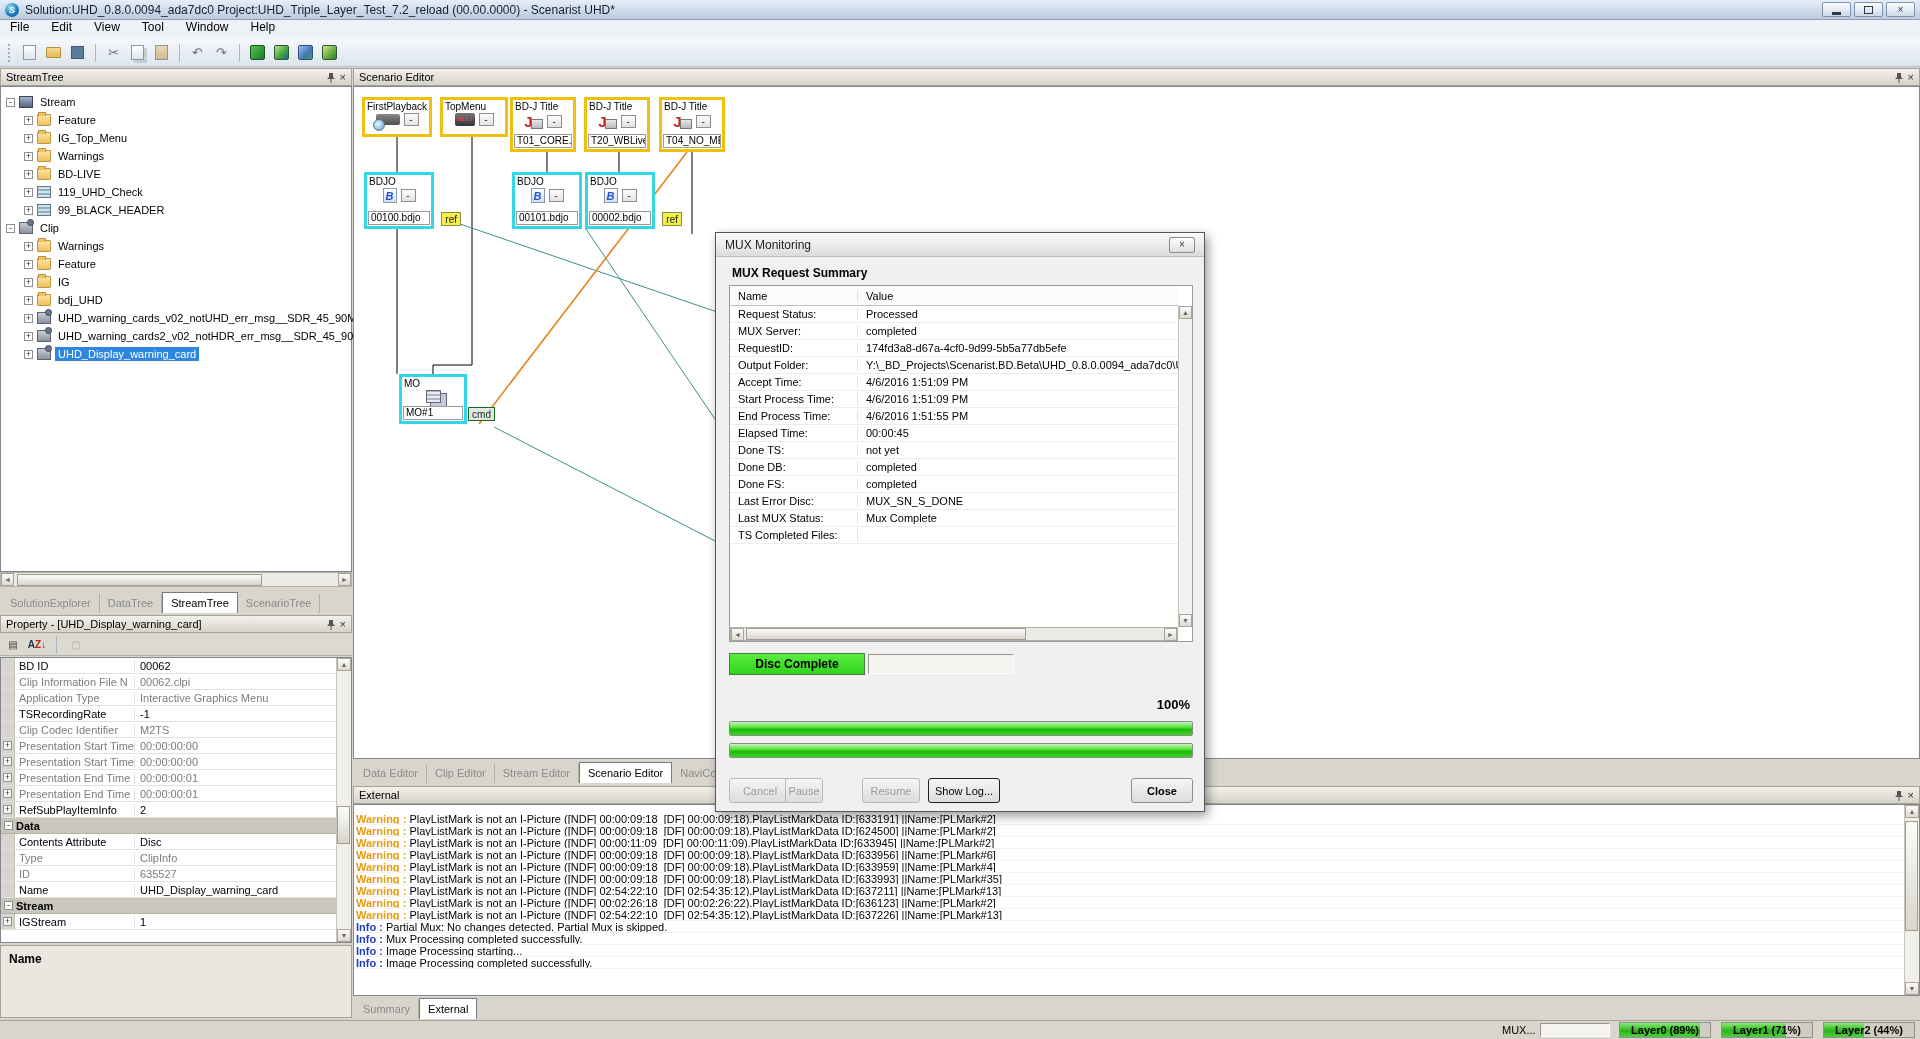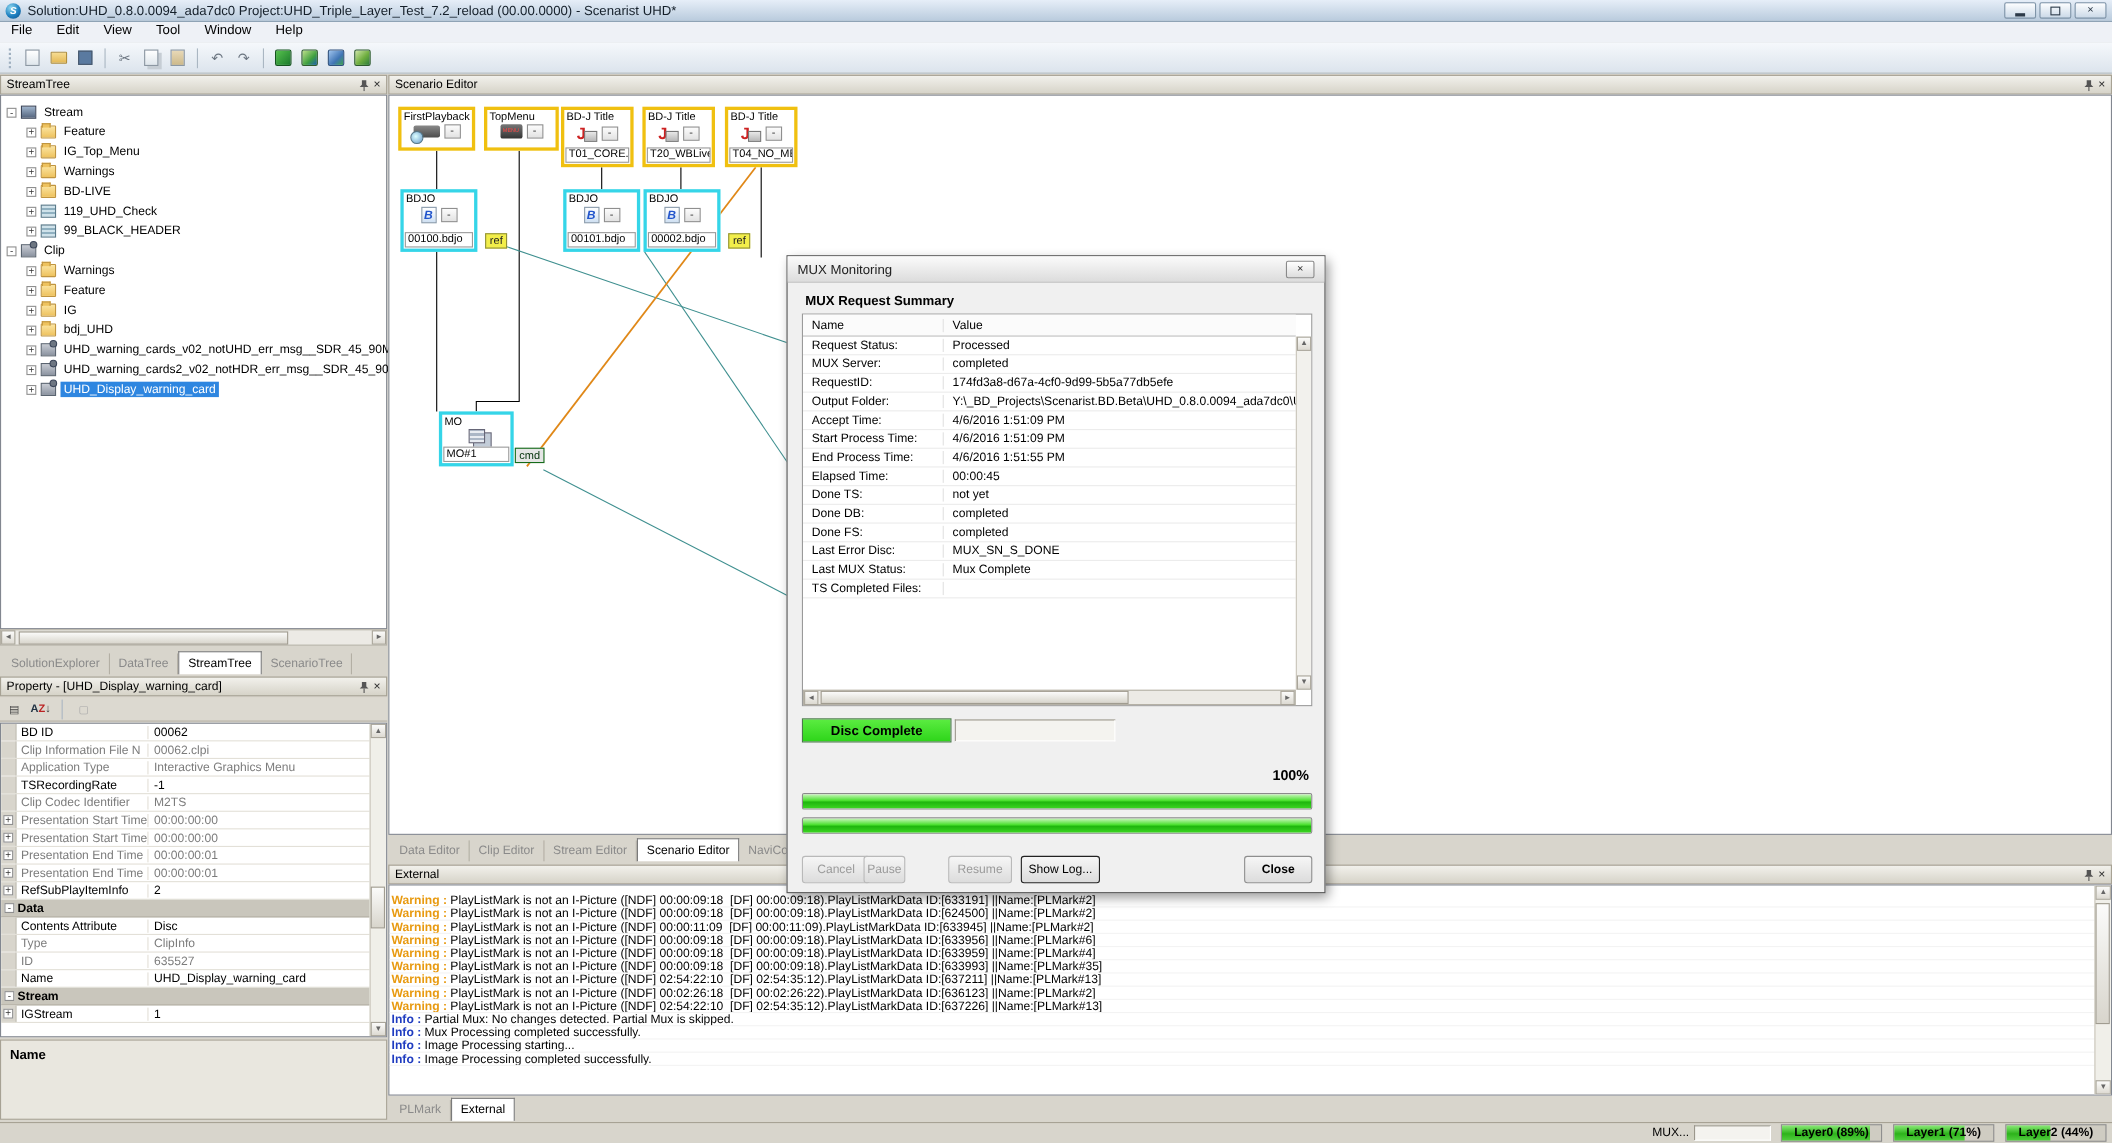--- a/index.html
+++ b/index.html
@@ -549,21 +549,21 @@
         <div class="log-line"><span class="lvl lvl-info">Info : </span><span class="ltext">Image Processing starting...</span></div>
         <div class="log-line"><span class="lvl lvl-info">Info : </span><span class="ltext">Image Processing completed successfully.</span></div>
       </div>
     <div class="abs" style="right:0;top:0;width:15px;height:190px;background:#f0efe9;border-left:1px solid #c9c5ba">
       <span class="sb-arrow" style="width:14px">▲</span>
       <span class="sb-thumb" style="left:0;top:16px;width:13px;height:110px"></span>
       <span class="sb-arrow" style="width:14px;position:absolute;bottom:0">▼</span>
     </div>
   </div>
   <div class="abs tabs-row" style="left:353px;top:996px;width:1567px;height:23px">
-    <span class="tab">PLMark</span>
+    <span class="tab">Summary</span>
     <span class="tab active">External</span>
   </div>
 
   <div class="abs dialog">
     <div class="dlg-title">
       <span>MUX Monitoring</span>
       <span class="dlg-close">
           <span>×</span>
         </span>
     </div>

